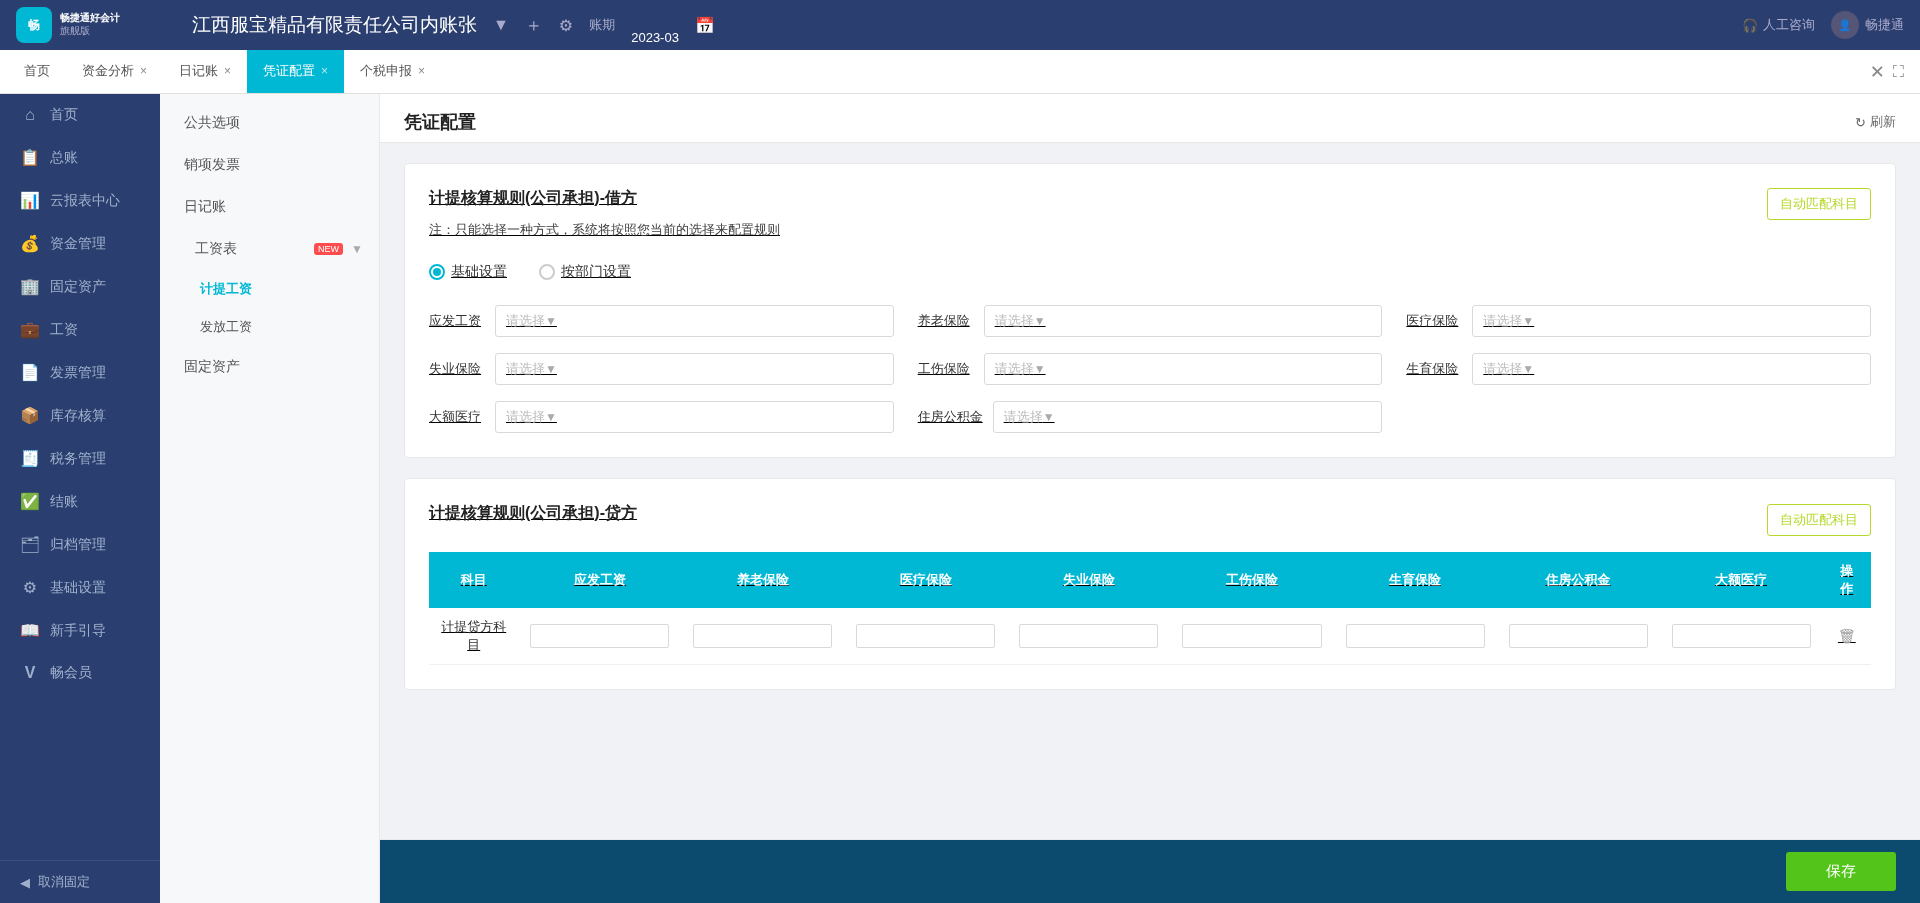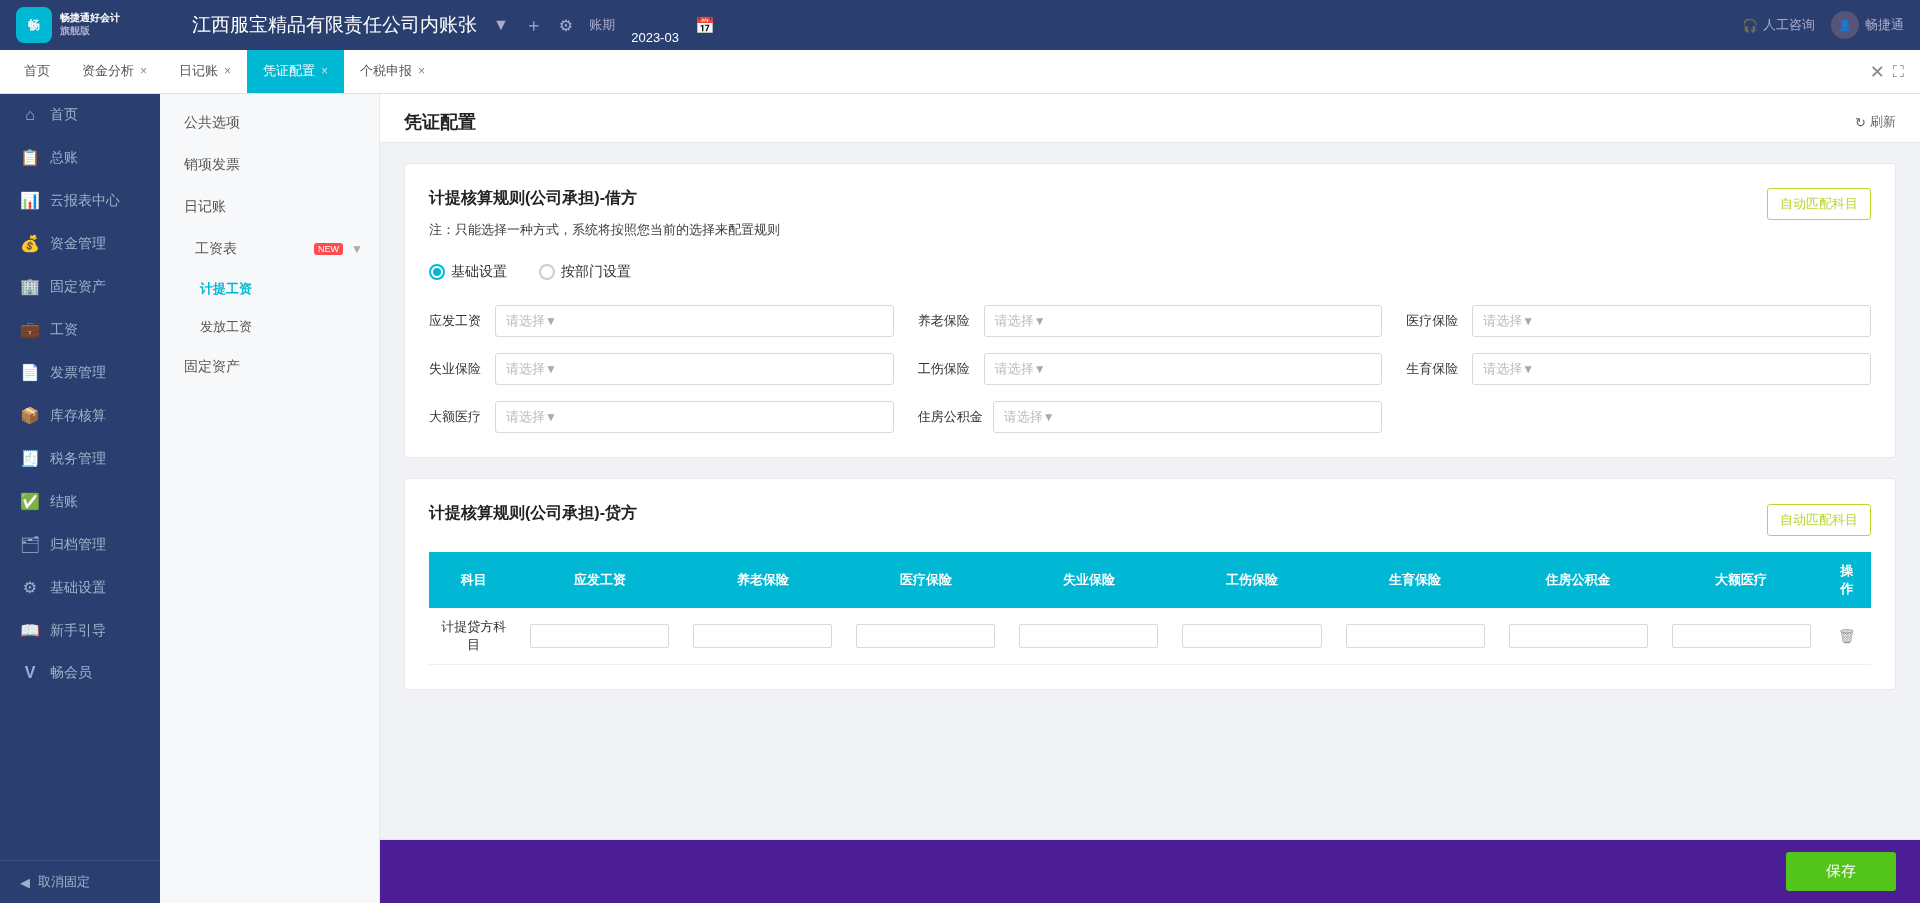--- a/index.html
+++ b/index.html
@@ -21,21 +21,21 @@
       gap: 8px;
     }
     .logo-icon {
       width: 36px; height: 36px;
       background: #00b8d4;
       border-radius: 8px;
       display: flex; align-items: center; justify-content: center;
       color: white; font-weight: bold; font-size: 12px;
     }
     .logo-text { color: white; font-size: 10px; font-weight: bold; line-height: 1.2; }
-    .logo-sub { color: #aac; font-size: 10px; font-weight: bold; }
+    .logo-sub { color: #aac; font-size: 10px; }
     .top-bar-center {
       flex: 1;
       display: flex;
       align-items: center;
       gap: 16px;
       padding-left: 16px;
     }
     .company-name { color: white; font-size: 19px; }
     .dropdown-arrow { color: #aac; cursor: pointer; }
     .top-bar-icons { display: flex; align-items: center; gap: 8px; color: white; }
@@ -188,20 +188,21 @@
       padding: 20px 24px;
     }
 
     
     .section-card {
       background: white;
       border-radius: 4px;
       padding: 24px;
       margin-bottom: 20px;
       border: 1px solid #e8e8e8;
+      text-decoration: underline;
     }
     .section-title { font-size: 16px; font-weight: bold; color: #222; margin-bottom: 12px; }
     .warning-note { color: #404040; font-size: 13px; margin-bottom: 16px; }
     .radio-group { display: flex; gap: 32px; margin-bottom: 24px; align-items: center; }
     .radio-label { display: flex; align-items: center; gap: 6px; font-size: 14px; color: #333; cursor: pointer; }
     .radio-btn { width: 16px; height: 16px; border-radius: 50%; border: 2px solid #00b8d4; display: flex; align-items: center; justify-content: center; }
     .radio-btn.checked::after { content: ''; width: 8px; height: 8px; border-radius: 50%; background: #00b8d4; display: block; }
     .radio-btn.unchecked { border-color: #ccc; }
 
     
@@ -258,21 +259,21 @@
       border-radius: 2px;
       padding: 4px 6px;
       font-size: 12px;
       text-align: center;
     }
     .del-icon { color: #999; cursor: pointer; font-size: 14px; }
 
     
     .save-bar {
       padding: 12px 24px;
-      background: #4c1d95;
+      background: #0c4a6e;
       border-top: 1px solid #e8e8e8;
       display: flex;
       justify-content: flex-end;
       flex-shrink: 0;
     }
     .save-btn {
       background: #52c41a;
       color: white;
       border: none;
       padding: 10px 40px;

